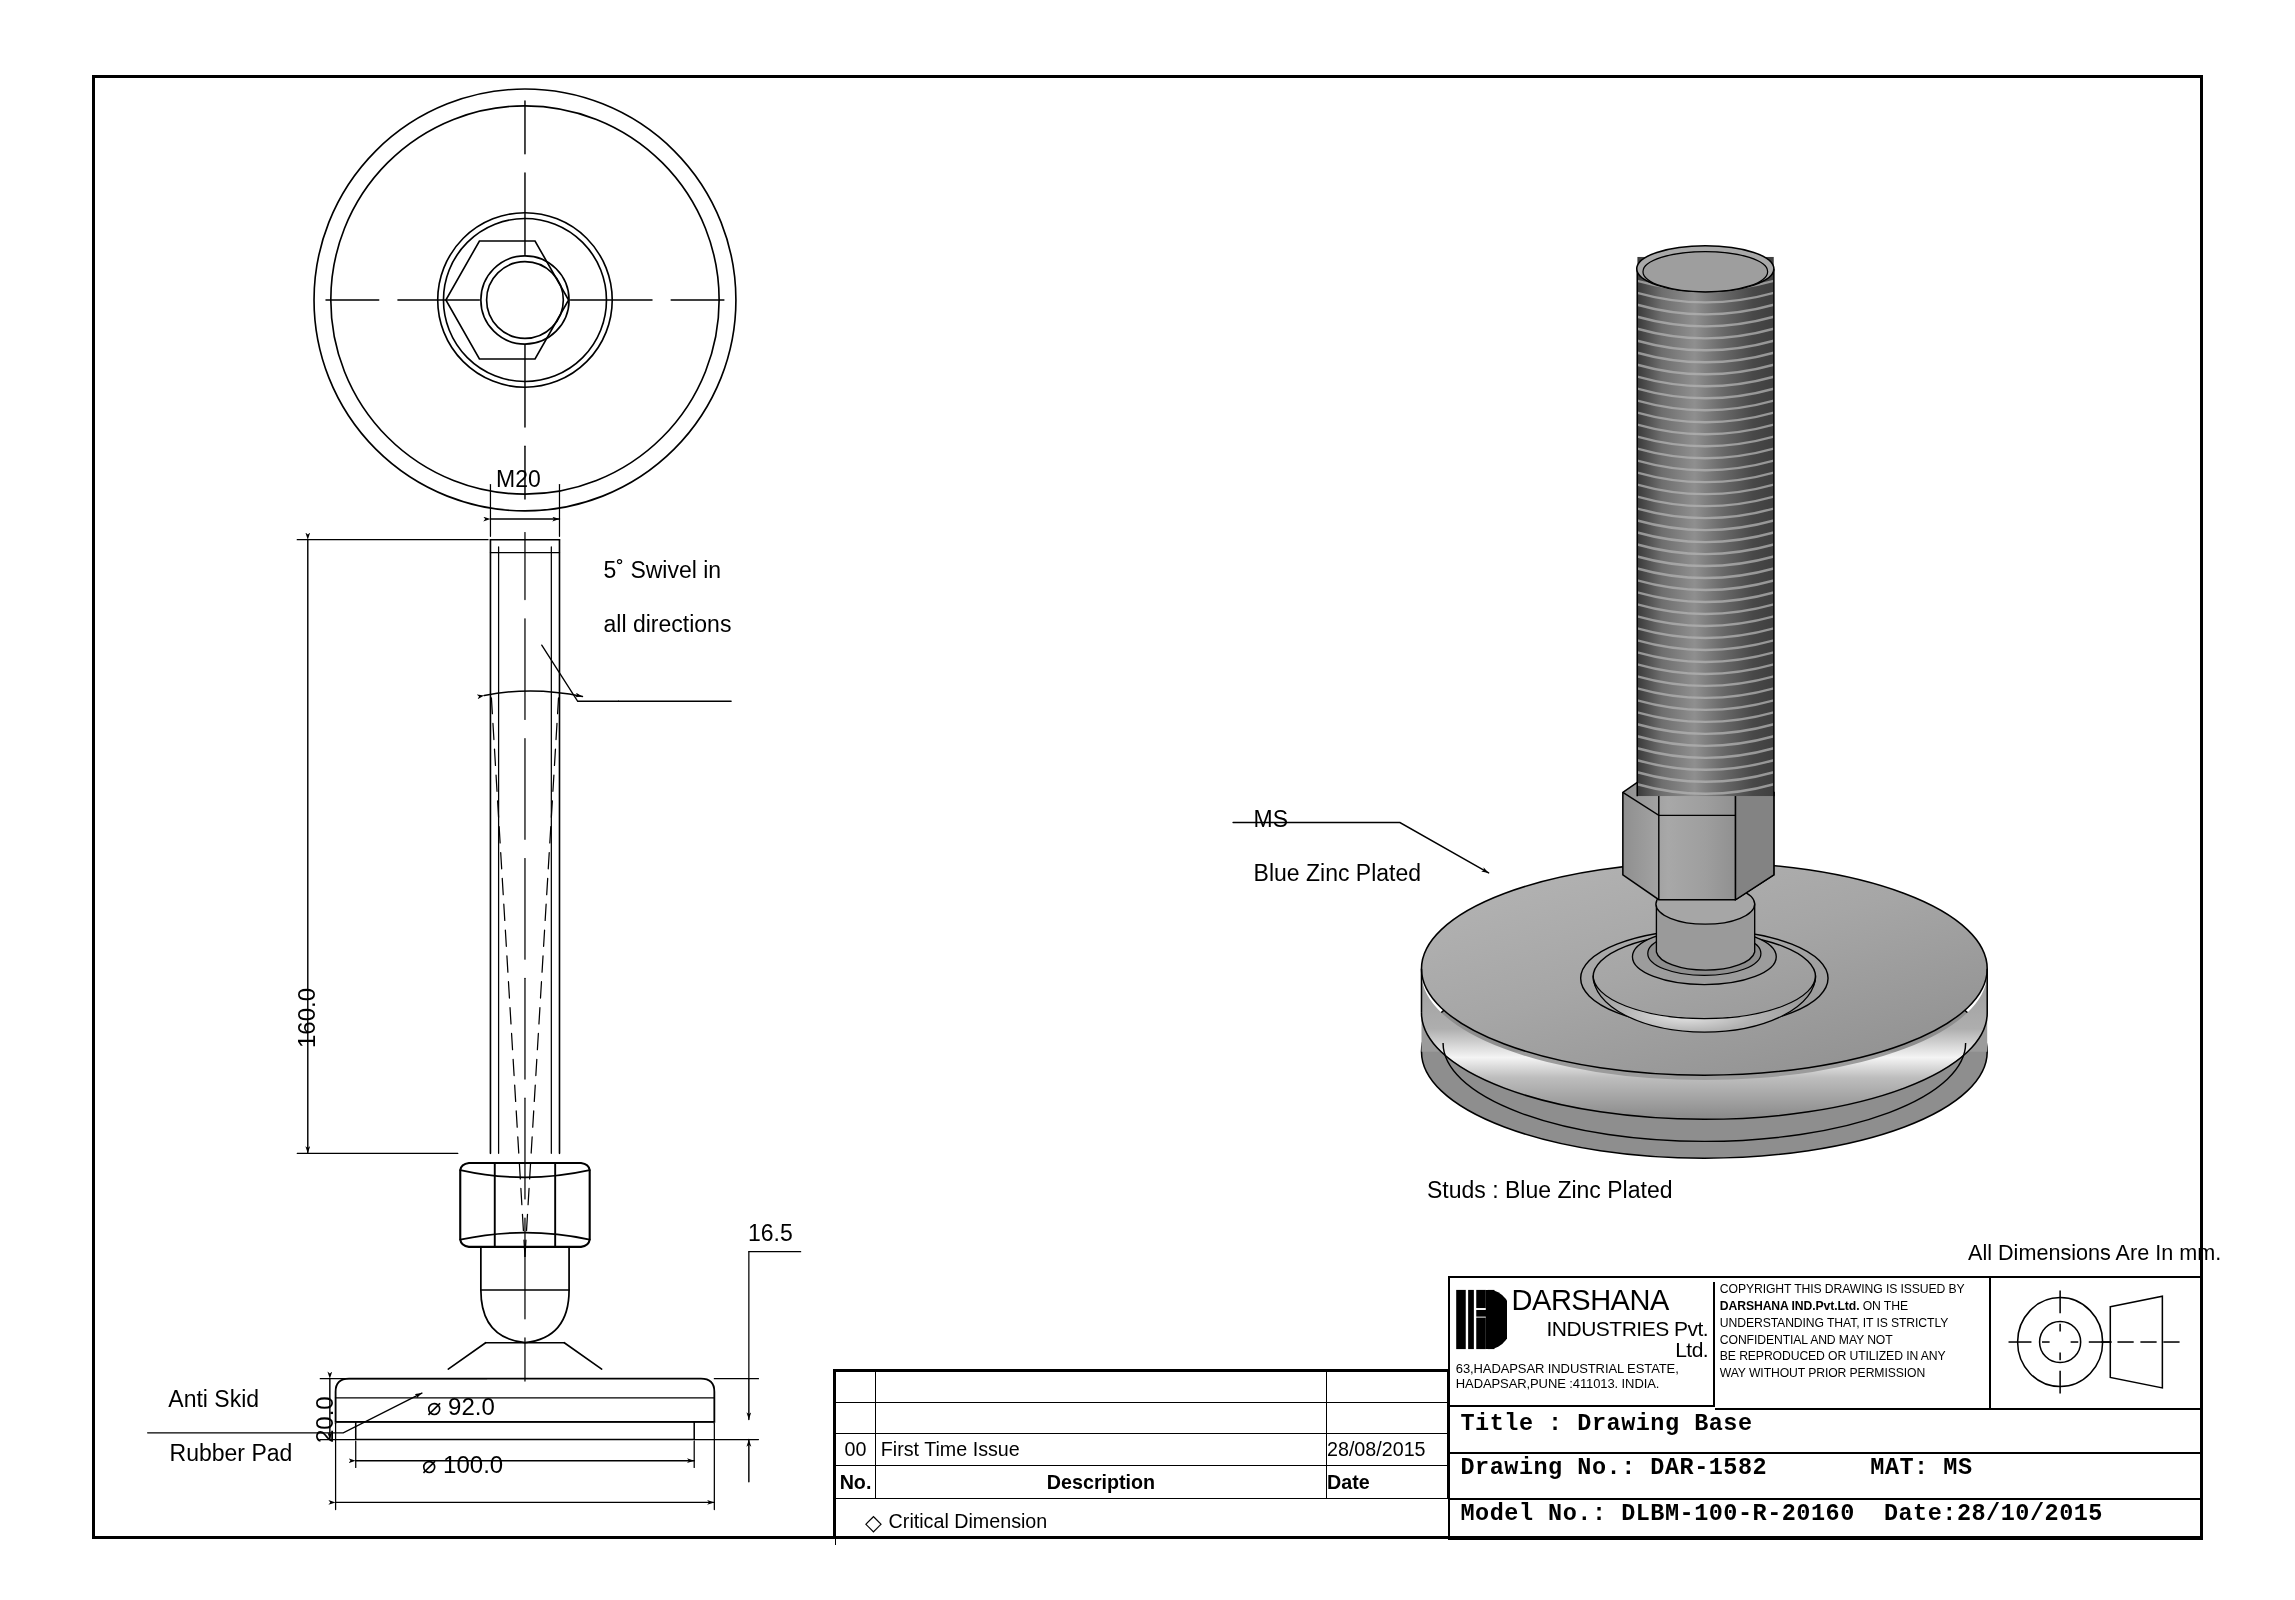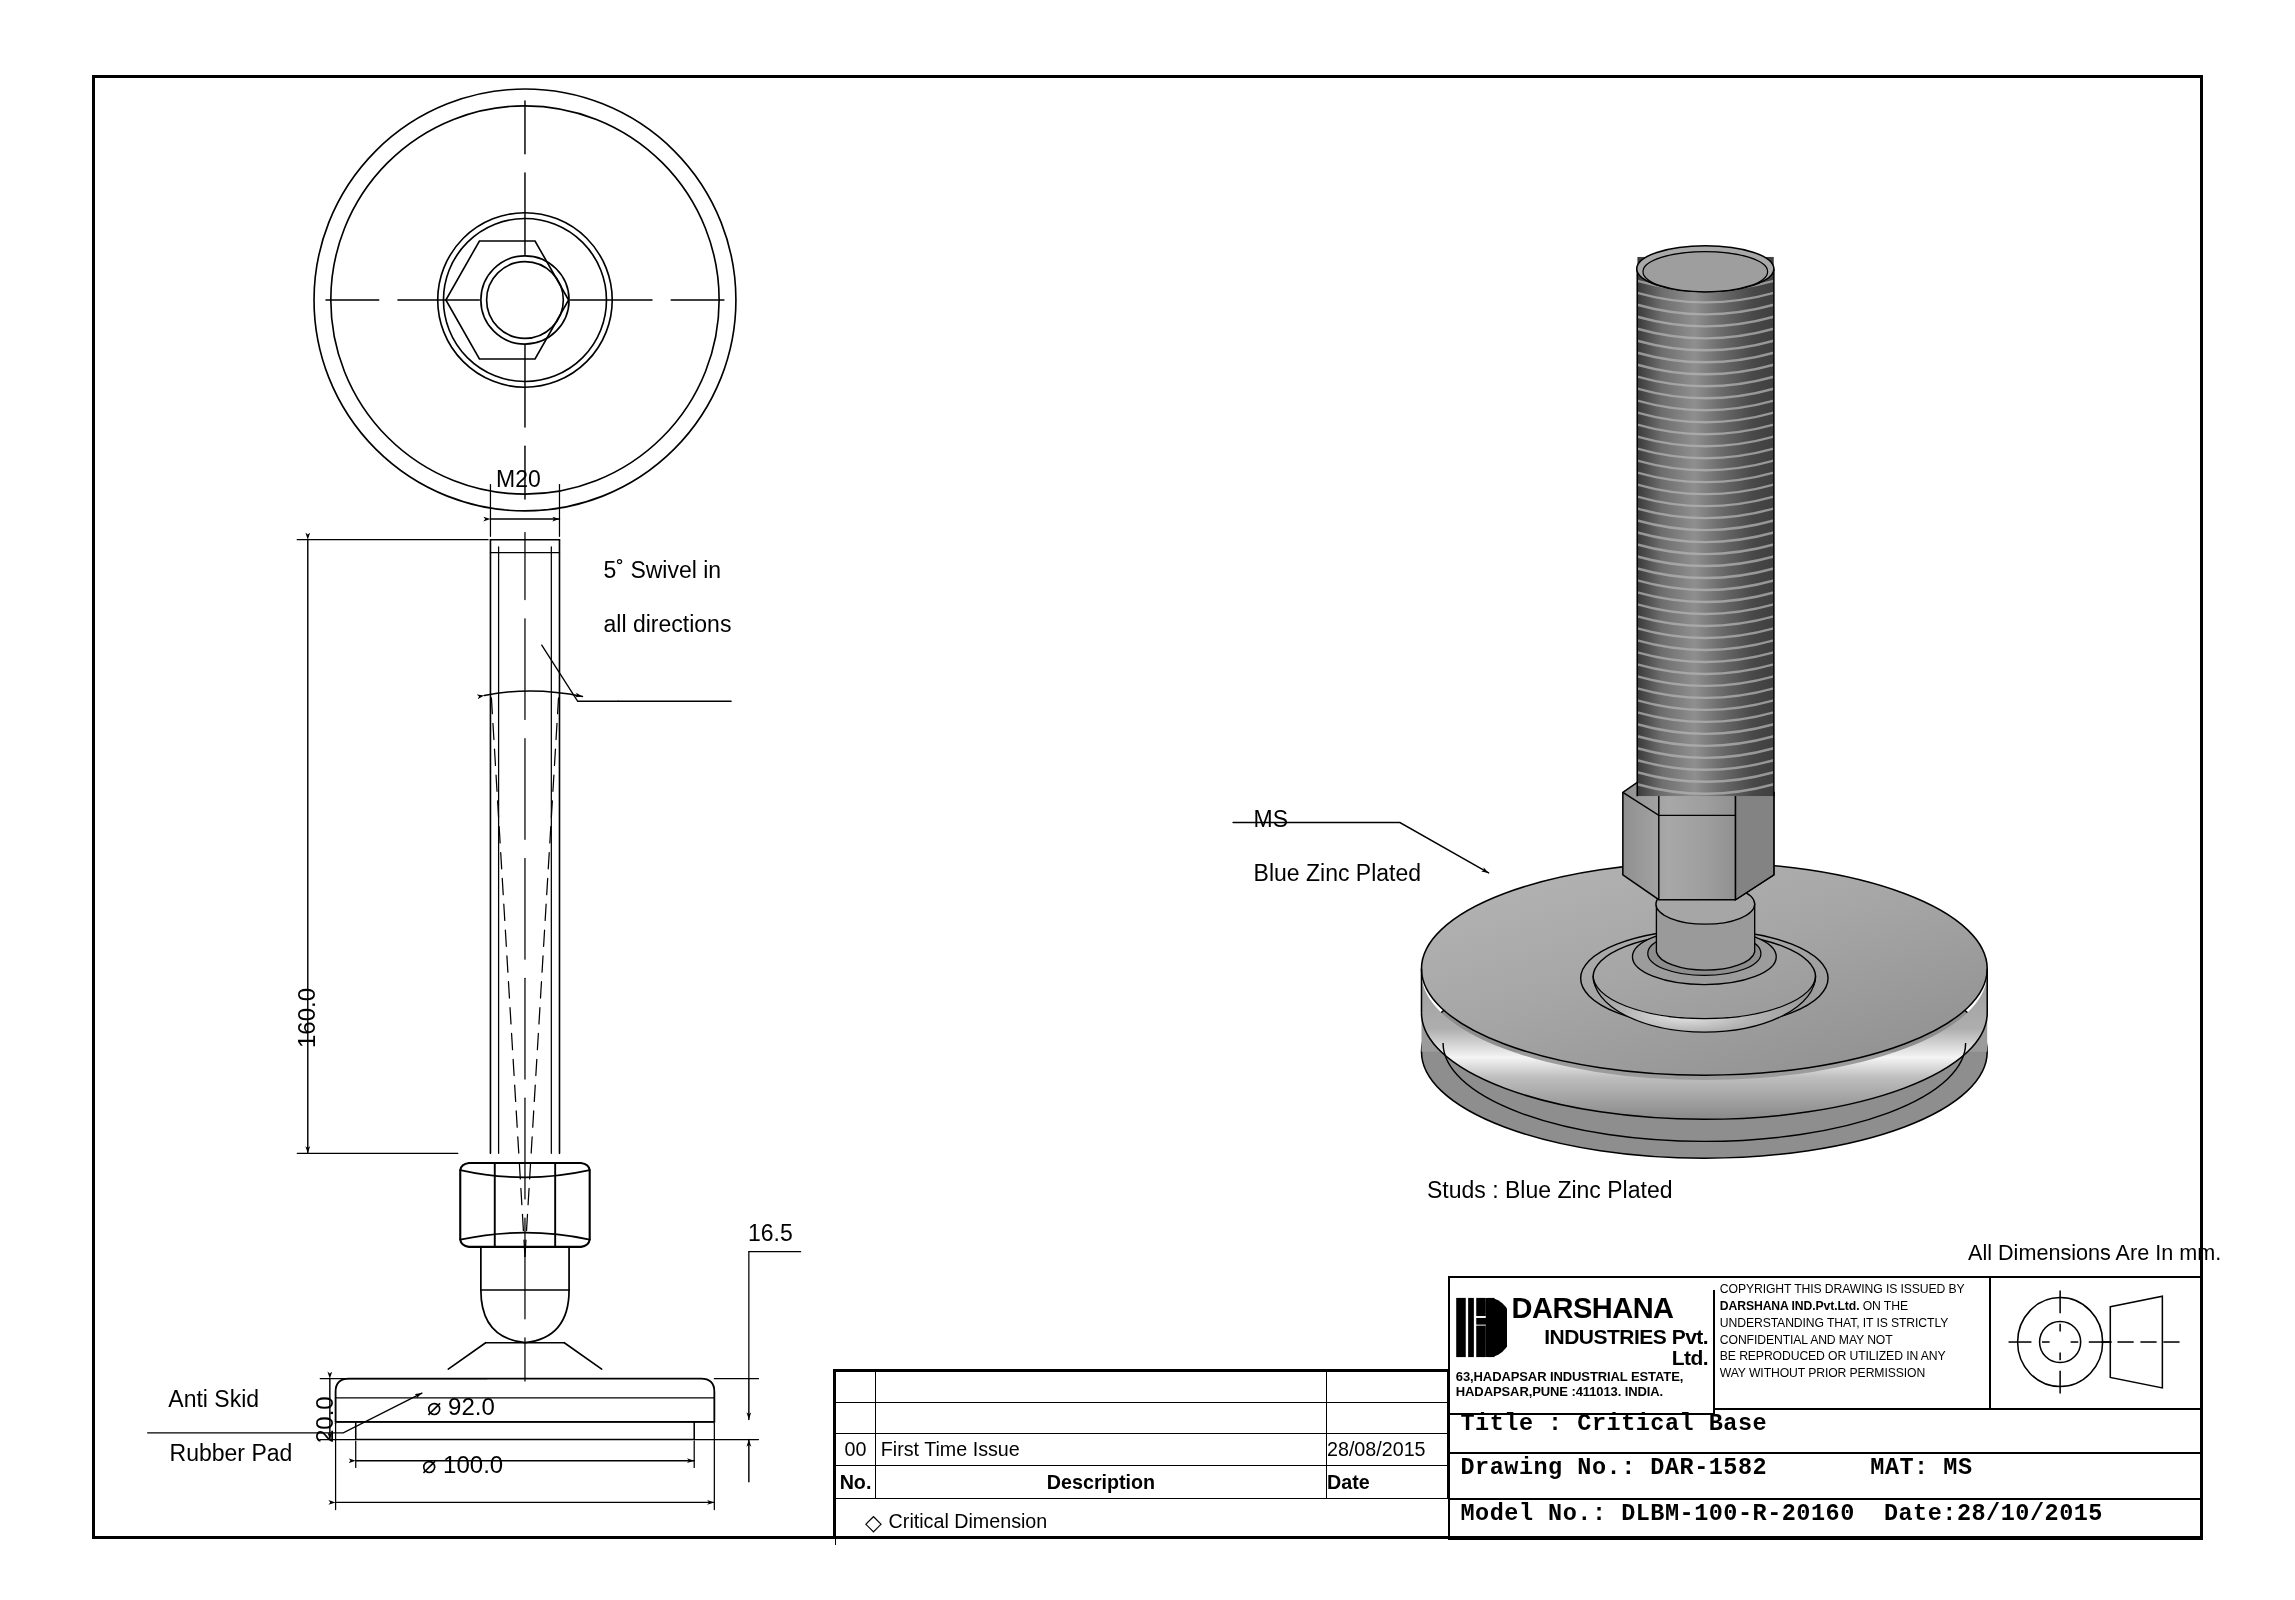--- a/index.html
+++ b/index.html
@@ -26,21 +26,21 @@
   .note{font-size:22px;}
   .vert{transform-origin:0 0;transform:rotate(-90deg);}
 
   
   #title-block{
     position:absolute;left:1448px;top:1276px;width:755px;height:264px;
     border:2.4px solid #000;box-sizing:border-box;
   }
   .tb-cell{position:absolute;box-sizing:border-box;}
 
-  #tb-logo-cell{left:0;top:12px;width:265px;height:125px;border-right:2.4px solid #000;border-bottom:2.4px solid #000;padding:3.8px 4.8px 0 5.8px;font-weight:bold;}
+  #tb-logo-cell{left:0;top:4px;width:265px;height:125px;border-right:2.4px solid #000;border-bottom:2.4px solid #000;padding:3.8px 4.8px 0 5.8px;}
   #tb-copy-cell{left:265px;top:0;width:276px;height:132px;border-right:2.4px solid #000;border-bottom:2.4px solid #000;padding:2.9px 0 0 4.8px;}
   #tb-proj-cell{left:540px;top:0;width:210px;height:132px;border-bottom:2.4px solid #000;}
   #tb-title-cell{left:0;top:132px;width:750px;height:44px;border-bottom:2.4px solid #000;padding-left:10.5px;}
   #tb-dwg-cell{left:0;top:176px;width:750px;height:46px;border-bottom:2.4px solid #000;padding-left:10.5px;}
   #tb-model-cell{left:0;top:222px;width:750px;height:39px;padding-left:10.5px;}
 
   .tb-big{font-family:"Liberation Mono", monospace;font-weight:bold;font-size:23.5px;letter-spacing:0.5px;}
   .tb-copy-line{font-size:12.2px;line-height:1.385;letter-spacing:-0.1px;}
   .tb-copy-bold{font-weight:bold;}
 
@@ -439,21 +439,21 @@
           <path d="M251,60 L360,38 L360,230 L251,208 Z"></path>
           <path d="M232,134 L252,134"></path>
           <path d="M266,134 L300,134"></path>
           <path d="M314,134 L348,134"></path>
           <path d="M362,134 L396,134"></path>
         </g>
       </svg>
     </div>
 
     <div class="tb-cell" id="tb-title-cell">
-      <span class="tb-big">Title : Critical Base</span>
+      <span class="tb-big">Title : Drawing Base</span>
     </div>
 
     <div class="tb-cell" id="tb-dwg-cell">
       <span class="tb-big">Drawing No.: DAR-1582</span>
       <span class="tb-big" style="margin-left:101px;">MAT: MS</span>
     </div>
 
     <div class="tb-cell" id="tb-model-cell">
       <span class="tb-big">Model No.: DLBM-100-R-20160</span>
       <span class="tb-big" style="margin-left:27px;">Date:28/10/2015</span>

